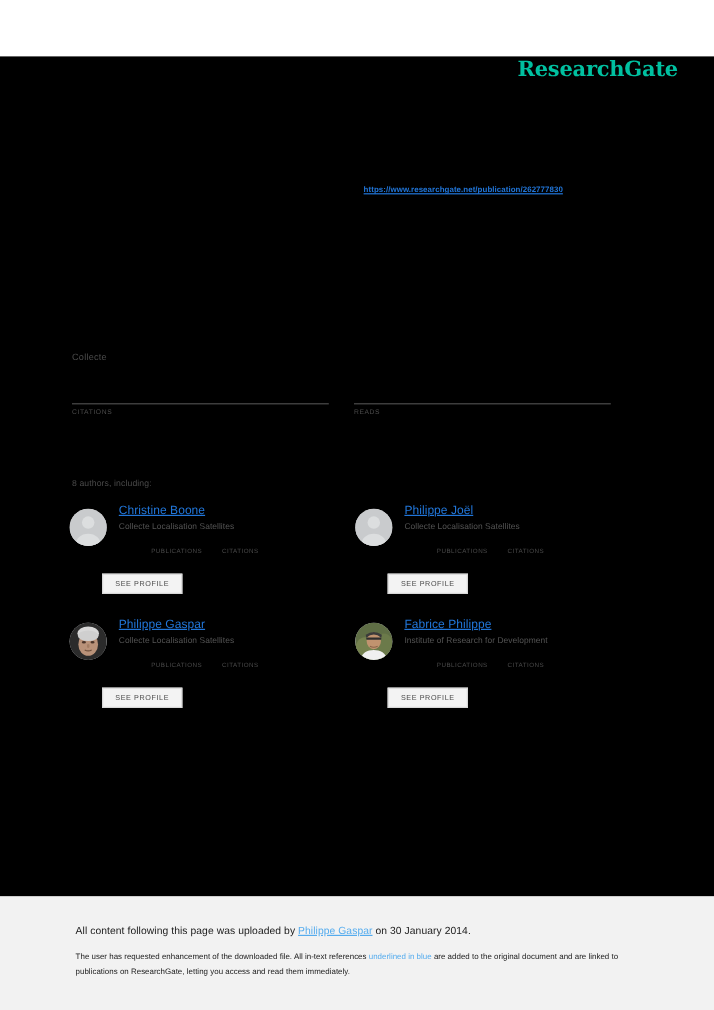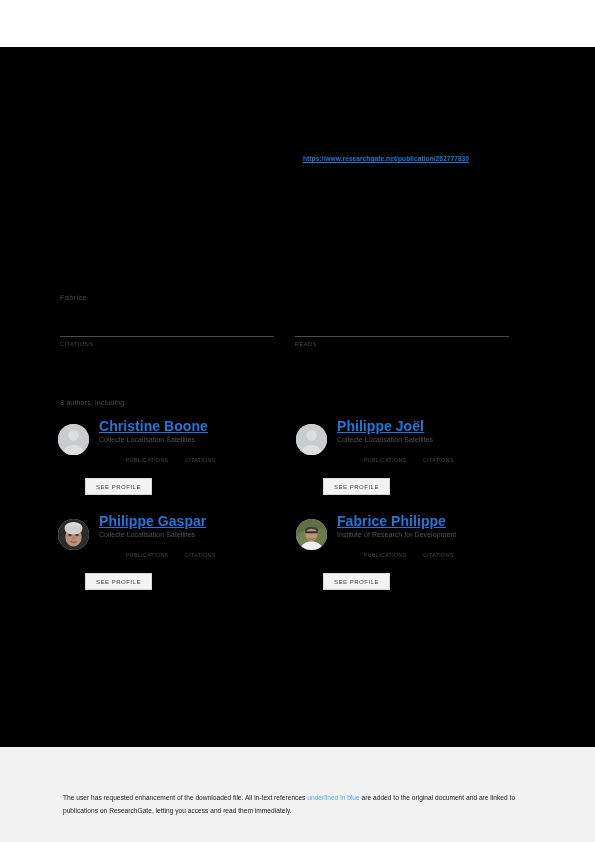--- a/index.html
+++ b/index.html
@@ -139,22 +139,22 @@
   .avatar svg { display: block; width: 31px; height: 31px; }
 
   .author-body {
     position: absolute;
     left: 41px;
     top: 0;
     width: 190px;
   }
   .author-name {
     display: block;
-    font-size: 14px;
-    font-weight: bold;
+    font-size: 10px;
+    font-weight: normal;
     color: #2176d9;
     letter-spacing: 0.05px;
     line-height: 10px;
   }
   .author-affil {
     display: block;
     margin-top: 4px;
     font-size: 7px;
     color: #545454;
     letter-spacing: 0.05px;
@@ -232,24 +232,25 @@
   }
   .footer-sub .lnk { color: #55acee; }
 </style>
 </head>
 <body>
 
 <div class="top-band"></div>
 
 <div class="page-body">
 
+  <div class="rg-logo">ResearchGate</div>
 
   <a class="pub-url" href="#">https://www.researchgate.net/publication/262777830</a>
 
-  <div class="article-label">Fabrice</div>
+  <div class="article-label">Collecte</div>
 
   <div class="metrics">
     <div class="metric left">
       <span class="value"></span>
       <div class="rule"></div>
       <span class="cap">CITATIONS</span>
     </div>
     <div class="metric right">
       <span class="value"></span>
       <div class="rule"></div>
@@ -368,14 +369,15 @@
           </div>
         </div>
       </div>
       <button class="see-profile">SEE PROFILE</button>
     </div>
 
   </div>
 </div>
 
 <div class="footer">
+  <div class="footer-main"><span>All content following this page was uploaded by </span><a class="lnk" href="#">Philippe Gaspar</a><span> on 30 January 2014.</span></div>
   <div class="footer-sub"><span>The user has requested enhancement of the downloaded file. All in-text references </span><span class="lnk">underlined in blue</span><span> are added to the original document and are linked to publications on ResearchGate, letting you access and read them immediately.</span></div>
 </div>
 
 </body></html>

